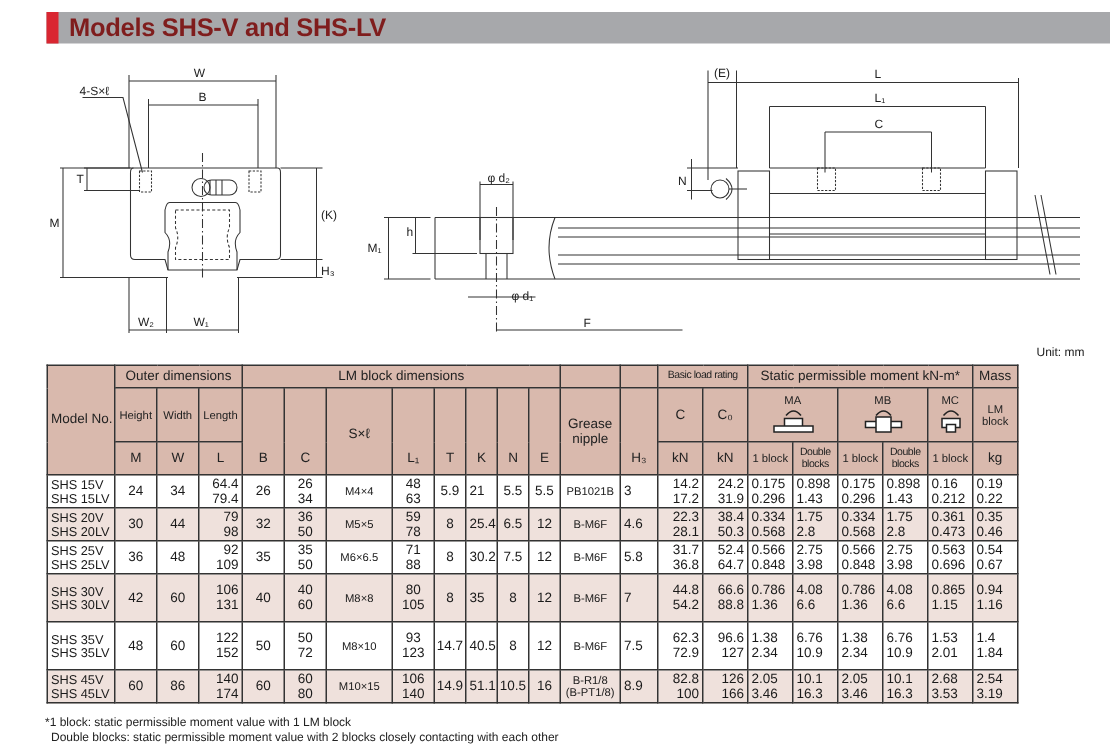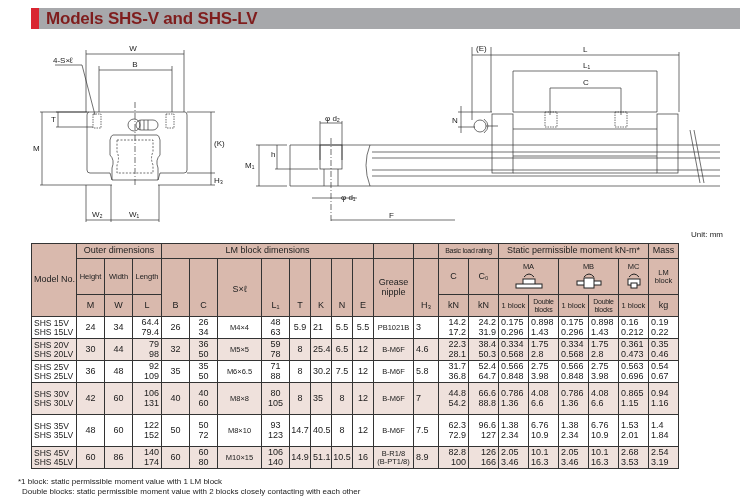--- a/index.html
+++ b/index.html
@@ -20,21 +20,21 @@
   table.spec tr.r-white td { background: #ffffff; }
   table.spec tr.r-tint td { background: #efe1dc; }
   .model { text-align: left !important; padding-left: 2px !important; font-size: 8.5px; }
   .small { font-size: 7.5px; }
   .tiny { font-size: 7px; letter-spacing: -0.3px; }
   .lft { text-align: left !important; padding-left: 2px !important; }
   .rgt { text-align: right !important; padding-right: 2px !important; }
   .two { display: block; }
   .icon-cell svg { display: block; margin: 0 auto; }
 
-  .footnote { position: absolute; left: 18px; top: 477px; font-size: 8px; color: #222; line-height: 10px; }
+  .footnote { position: absolute; left: 30px; top: 477px; font-size: 8px; color: #222; line-height: 10px; }
 </style>
 </head>
 <body>
 
 <div class="title-bar">
   <div class="title-accent"></div>
   <div class="title-text">Models SHS-V and SHS-LV</div>
 </div>
 
 <svg class="drawing" width="740" height="200" viewBox="0 32 740 200" font-family="Liberation Sans, sans-serif" font-size="8" fill="none" stroke="#333" stroke-width="0.7">

